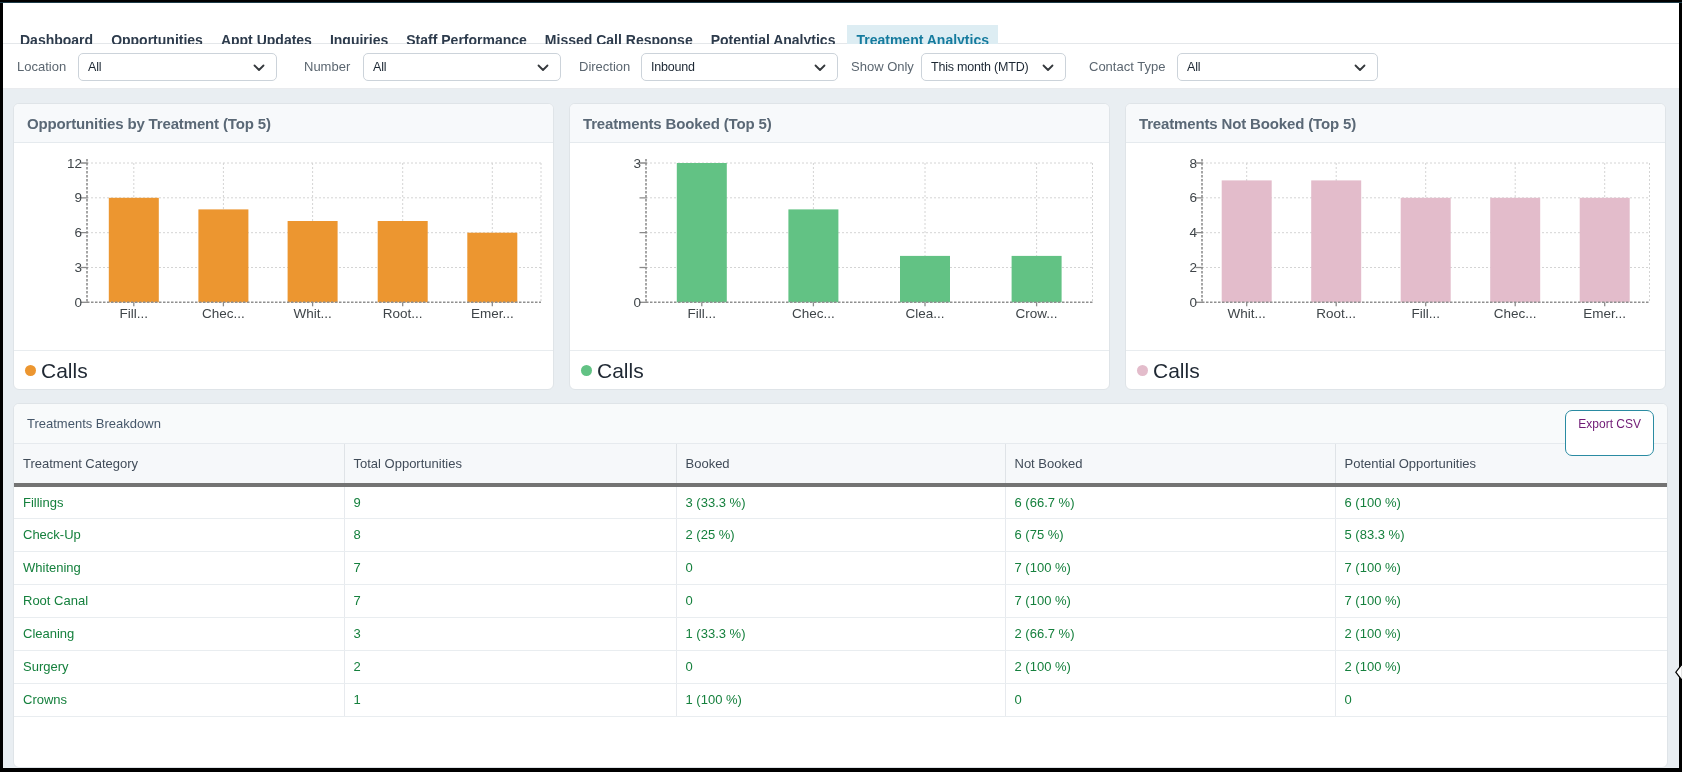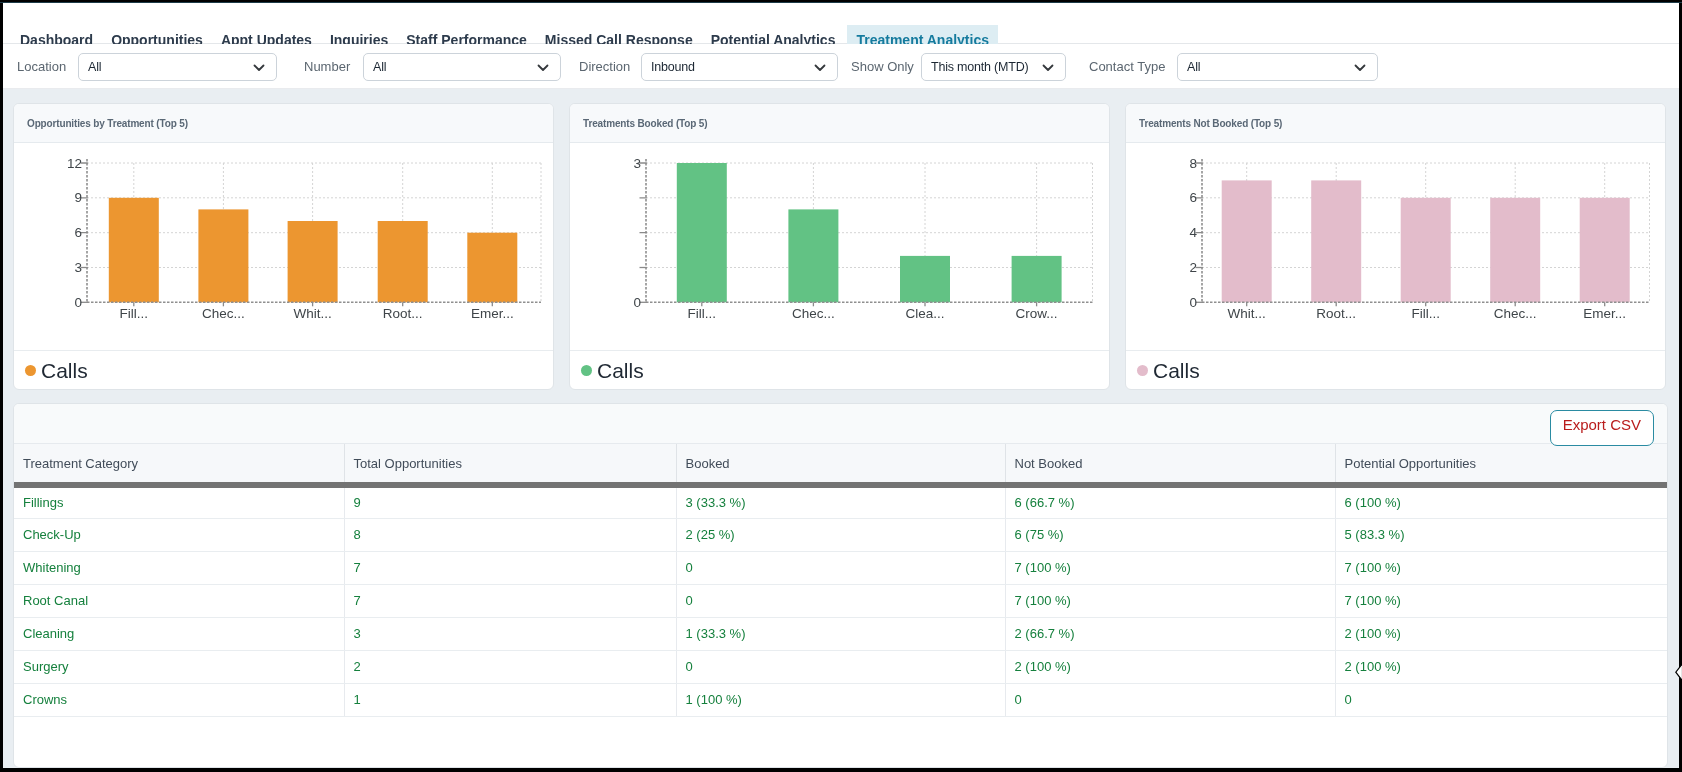--- a/index.html
+++ b/index.html
@@ -7,32 +7,32 @@
 .app{position:absolute;left:3px;top:3px;width:1676px;height:765px;background:#e9eef2;overflow:hidden}
 .nav{position:absolute;left:0;top:0;width:100%;height:41px;background:#fff;border-bottom:1px solid #e4e7ea;white-space:nowrap;padding-left:8px}
 .tab{display:inline-block;padding:0 9px;font-size:14px;font-weight:bold;color:#2d3b4c;line-height:38px;margin-top:14px}
 .tab.active{background:#ddedf3;color:#157b9e;border-radius:0;line-height:30px;margin-top:22px;margin-left:3px}
 .filters{position:absolute;left:0;top:41px;width:100%;height:45px;background:#fff;border-bottom:1px solid #e9ebee}
 .flabel{position:absolute;top:0;line-height:45px;font-size:13px;color:#5b6670}
 .fsel{position:absolute;top:9px;height:28px;background:#fff;border:1px solid #ccd3da;border-radius:5px}
 .fval{position:absolute;left:9px;top:0;line-height:26px;font-size:12.5px;letter-spacing:-0.2px;font-weight:normal;color:#1c2733}
 .chev{position:absolute;right:11px;top:10px}
 .card{position:absolute;background:#fff;border:1px solid #dfe4e8;border-radius:6px;overflow:hidden}
-.chead{height:39px;background:#f7f9fb;border-bottom:1px solid #e5eaee;font-size:10px;font-weight:bold;color:#5a6876;line-height:39px;padding-left:13px;letter-spacing:-0.15px}
+.chead{height:39px;background:#f7f9fb;border-bottom:1px solid #e5eaee;font-size:15px;font-weight:bold;color:#5a6876;line-height:39px;padding-left:13px;letter-spacing:-0.15px}
 .cbody{height:207px}
 .cbody svg{font-family:"Liberation Sans",sans-serif}
 .cleg{height:40px;border-top:1px solid #e8ecef;position:relative}
 .dot{position:absolute;left:11px;top:14px;width:11px;height:11px;border-radius:50%}
 .legt{position:absolute;left:27px;top:0;line-height:40px;font-size:21px;color:#1f2833}
 .tcard{position:absolute;left:10px;top:400px;width:1655px;height:365px;background:#fff;border:1px solid #dfe4e8;border-radius:6px;overflow:hidden}
 .thead{height:40px;background:#f8fafb;border-bottom:1px solid #e6eaee;position:relative}
 .ttitle{position:absolute;left:13px;top:0;line-height:40px;font-size:13px;color:#46576a}
-.exportbtn{position:absolute;right:13px;top:6px;height:36px;line-height:27px;padding:0 12px;border:1px solid #2a8ba2;border-radius:7px;color:#b91c1c;font-size:15px;background:#fff}
+.exportbtn{position:absolute;right:13px;top:6px;height:46px;line-height:27px;padding:0 12px;border:1px solid #2a8ba2;border-radius:7px;color:#701a75;font-size:12px;background:#fff}
 table{border-collapse:collapse;width:100%;table-layout:fixed}
-th{height:41px;background:#f6f8fa;border-bottom:6px solid #737373;border-right:1px solid #dfe3e7;font-size:13px;font-weight:normal;color:#414c59;text-align:left;padding-left:9px}
+th{height:41px;background:#f6f8fa;border-bottom:4px solid #737373;border-right:1px solid #dfe3e7;font-size:13px;font-weight:normal;color:#414c59;text-align:left;padding-left:9px}
 th:last-child,td:last-child{border-right:none}
 td{height:33px;border-bottom:1px solid #e9edf0;border-right:1px solid #e7eaee;font-size:13px;color:#15803d;padding-left:9px}
 .cursor{position:absolute;left:1675px;top:663px}
 </style></head><body>
 <div class="topline"></div>
 <div class="app">
 <div class="nav"><span class="tab">Dashboard</span><span class="tab">Opportunities</span><span class="tab">Appt Updates</span><span class="tab">Inquiries</span><span class="tab">Staff Performance</span><span class="tab">Missed Call Response</span><span class="tab">Potential Analytics</span><span class="tab active">Treatment Analytics</span></div>
 <div class="filters">
       <span class="flabel" style="left:14px">Location</span>
       <span class="fsel" style="left:75px;width:199px">
@@ -196,20 +196,21 @@
           <text x="389.2" y="175" text-anchor="middle" font-size="13.5" fill="#3f4549">Chec...</text>
           <text x="478.7" y="175" text-anchor="middle" font-size="13.5" fill="#3f4549">Emer...</text>
         </svg></div>
 <div class="cleg">
         <span class="dot" style="background:#e3bccb"></span>
         <span class="legt">Calls</span>
       </div>
 </div>
 <div class="tcard">
 <div class="thead">
+        <span class="ttitle">Treatments Breakdown</span>
         <span class="exportbtn">Export CSV</span>
       </div>
 <table>
         <colgroup>
           <col style="width:330px">
           <col style="width:332px">
           <col style="width:329px">
           <col style="width:330px">
           <col>
         </colgroup>

